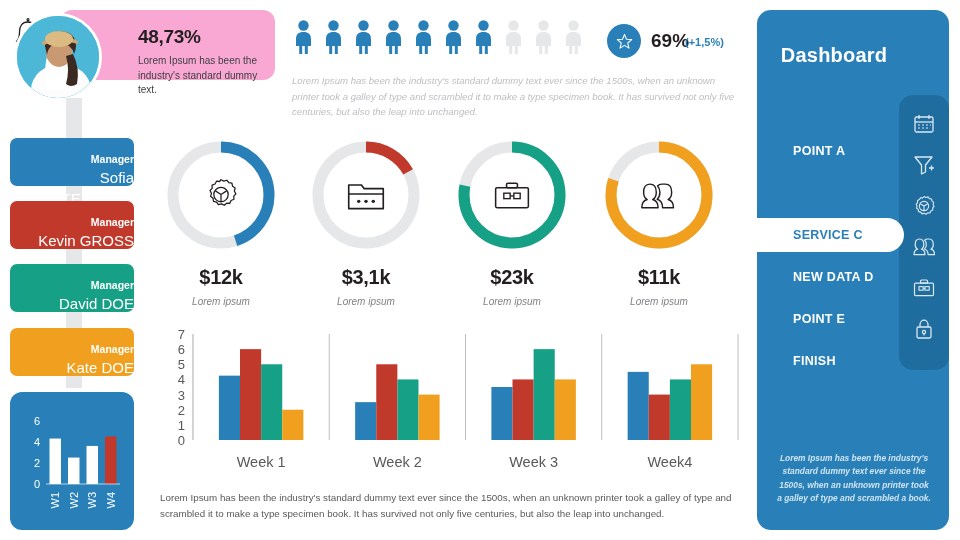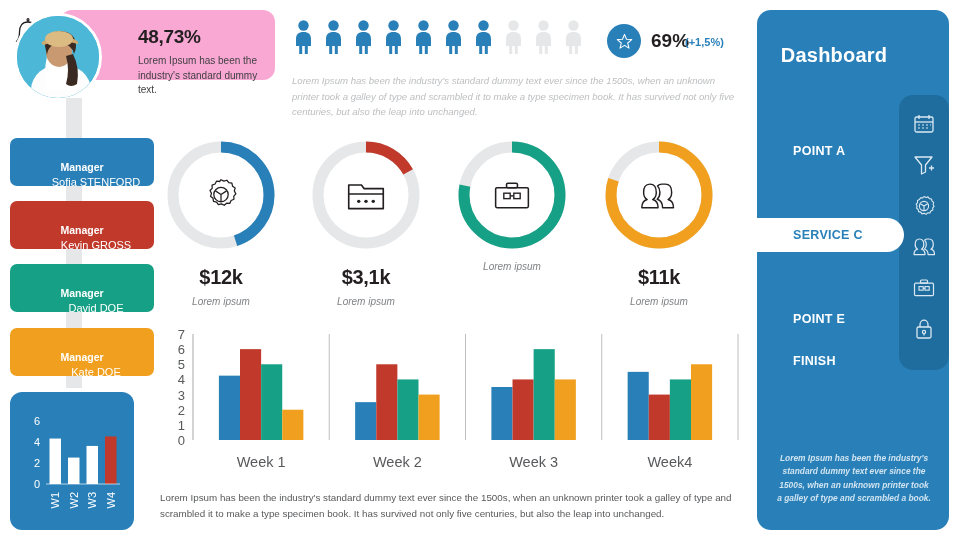--- a/index.html
+++ b/index.html
@@ -30,26 +30,26 @@
     background: #49b8d8;
   }
   .avatar svg { display: block; }
 
   .spine {
     position: absolute; left: 66px; top: 98px;
     width: 16px; height: 290px; background: #e6e7e8;
   }
 
   .mgr {
-    position: absolute; left: 10px; width: 144px; height: 48px;
-    border-radius: 7px; color: #fff; text-align: center;
-    padding-top: 23px;
+    position: absolute; left: 10px; width: 124px; height: 48px;
+    border-radius: 7px; color: #fff; text-align: right;
+    padding-top: 15px;
   }
   .mgr .role { font-size: 10.5px; font-weight: bold; line-height: 1.3; }
-  .mgr .nm   { font-size: 11px; line-height: 1.45; margin-left: 28px; }
+  .mgr .nm   { font-size: 15px; line-height: 1.45; margin-left: 28px; }
   #mgr0 { top: 138px; background: #2980b9; }
   #mgr1 { top: 201px; background: #c0392b; }
   #mgr2 { top: 264px; background: #16a085; }
   #mgr3 { top: 328px; background: #f0a01e; }
 
   .mini-card {
     position: absolute; left: 10px; top: 392px;
     width: 124px; height: 138px;
     background: #2980b9; border-radius: 12px;
   }
@@ -321,20 +321,21 @@
     <div class="dicon">
       <svg width="40" height="34" viewBox="0 0 44 36">
         <rect x="16" y="5" width="12" height="5" rx="1.5" fill="none" stroke="#231f20" stroke-width="1.7"></rect>
         <rect x="4" y="10" width="36" height="22" rx="1.5" fill="none" stroke="#231f20" stroke-width="1.7"></rect>
         <rect x="13" y="16" width="7" height="6" fill="none" stroke="#231f20" stroke-width="1.5"></rect>
         <rect x="24" y="16" width="7" height="6" fill="none" stroke="#231f20" stroke-width="1.5"></rect>
         <path d="M20 19 h4" stroke="#231f20" stroke-width="1.5"></path>
       </svg>
     </div>
   </div>
+  <div class="dval">$23k</div>
   <div class="dlabel">Lorem ipsum</div>
 </div>
 
 <div class="donut" id="donut3">
   <div class="ring">
     <svg width="118" height="118" viewBox="0 0 118 118" id="ring3">
         <circle cx="59" cy="59" r="48" fill="none" stroke="#e6e7e8" stroke-width="11"></circle>
         <circle cx="59" cy="59" r="48" fill="none" stroke="#f0a01e" stroke-width="11" stroke-dasharray="241.27431579569608 301.59289474462014" transform="rotate(-90 59 59)"></circle>
       </svg>
     <div class="dicon">
@@ -437,20 +438,23 @@
         </svg>
       </div>
     </div>
 
   <div class="navitem" id="nav0">
     <span>POINT A</span>
   </div>
   <div class="navitem active" id="nav2">
     <span>SERVICE C</span>
   </div>
+  <div class="navitem" id="nav3">
+    <span>NEW DATA D</span>
+  </div>
   <div class="navitem" id="nav4">
     <span>POINT E</span>
   </div>
   <div class="navitem" id="nav5">
     <span>FINISH</span>
   </div>
 
   <div class="sb-lorem">Lorem Ipsum has been the industry's standard dummy text ever since the 1500s, when an unknown printer took a galley of type and scrambled  a book.</div>
 </div>
 

